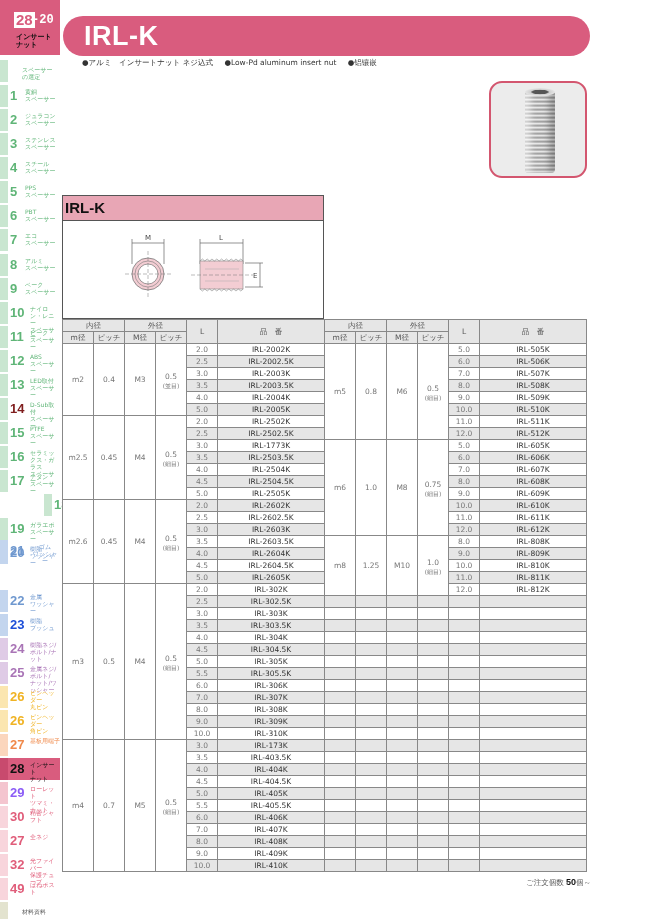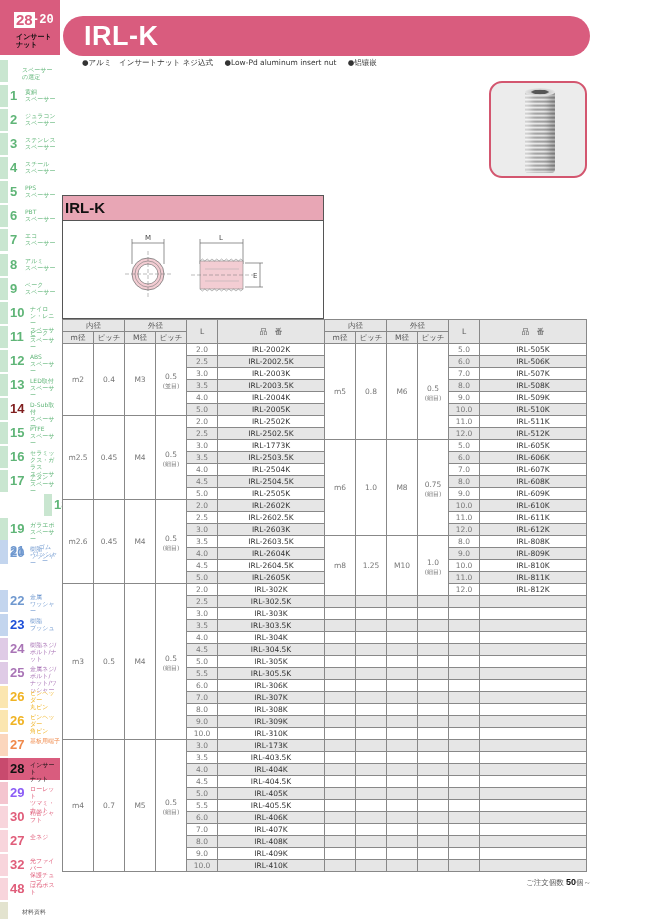--- a/index.html
+++ b/index.html
@@ -283,21 +283,21 @@
       <span class="t" style="color: rgb(224, 93, 122);">全ネジ</span>
     </div>
     <div class="sb-item wide" style="top: 794px;">
       <div class="bar" style="background: rgb(248, 213, 220);"></div>
       <span class="n" style="color: rgb(224, 93, 122);">32</span>
       <span class="t" style="color: rgb(224, 93, 122);">光ファイバー
 保護チューブ</span>
     </div>
     <div class="sb-item wide" style="top: 818px;">
       <div class="bar" style="background: rgb(248, 213, 220);"></div>
-      <span class="n" style="color: rgb(224, 93, 122);">48</span>
+      <span class="n" style="color: rgb(224, 93, 122);">49</span>
       <span class="t" style="color: rgb(224, 93, 122);">ばねポスト</span>
     </div>
     <div class="sb-item" style="top: 842px;">
       <div class="bar" style="background: rgb(227, 227, 207);"></div>
       <span class="t" style="color: rgb(102, 102, 102); left: 22px; top: 6px;">材料資料</span>
     </div>
   </div>
 
 <div class="drawing">
   <div class="head">IRL-K</div>

